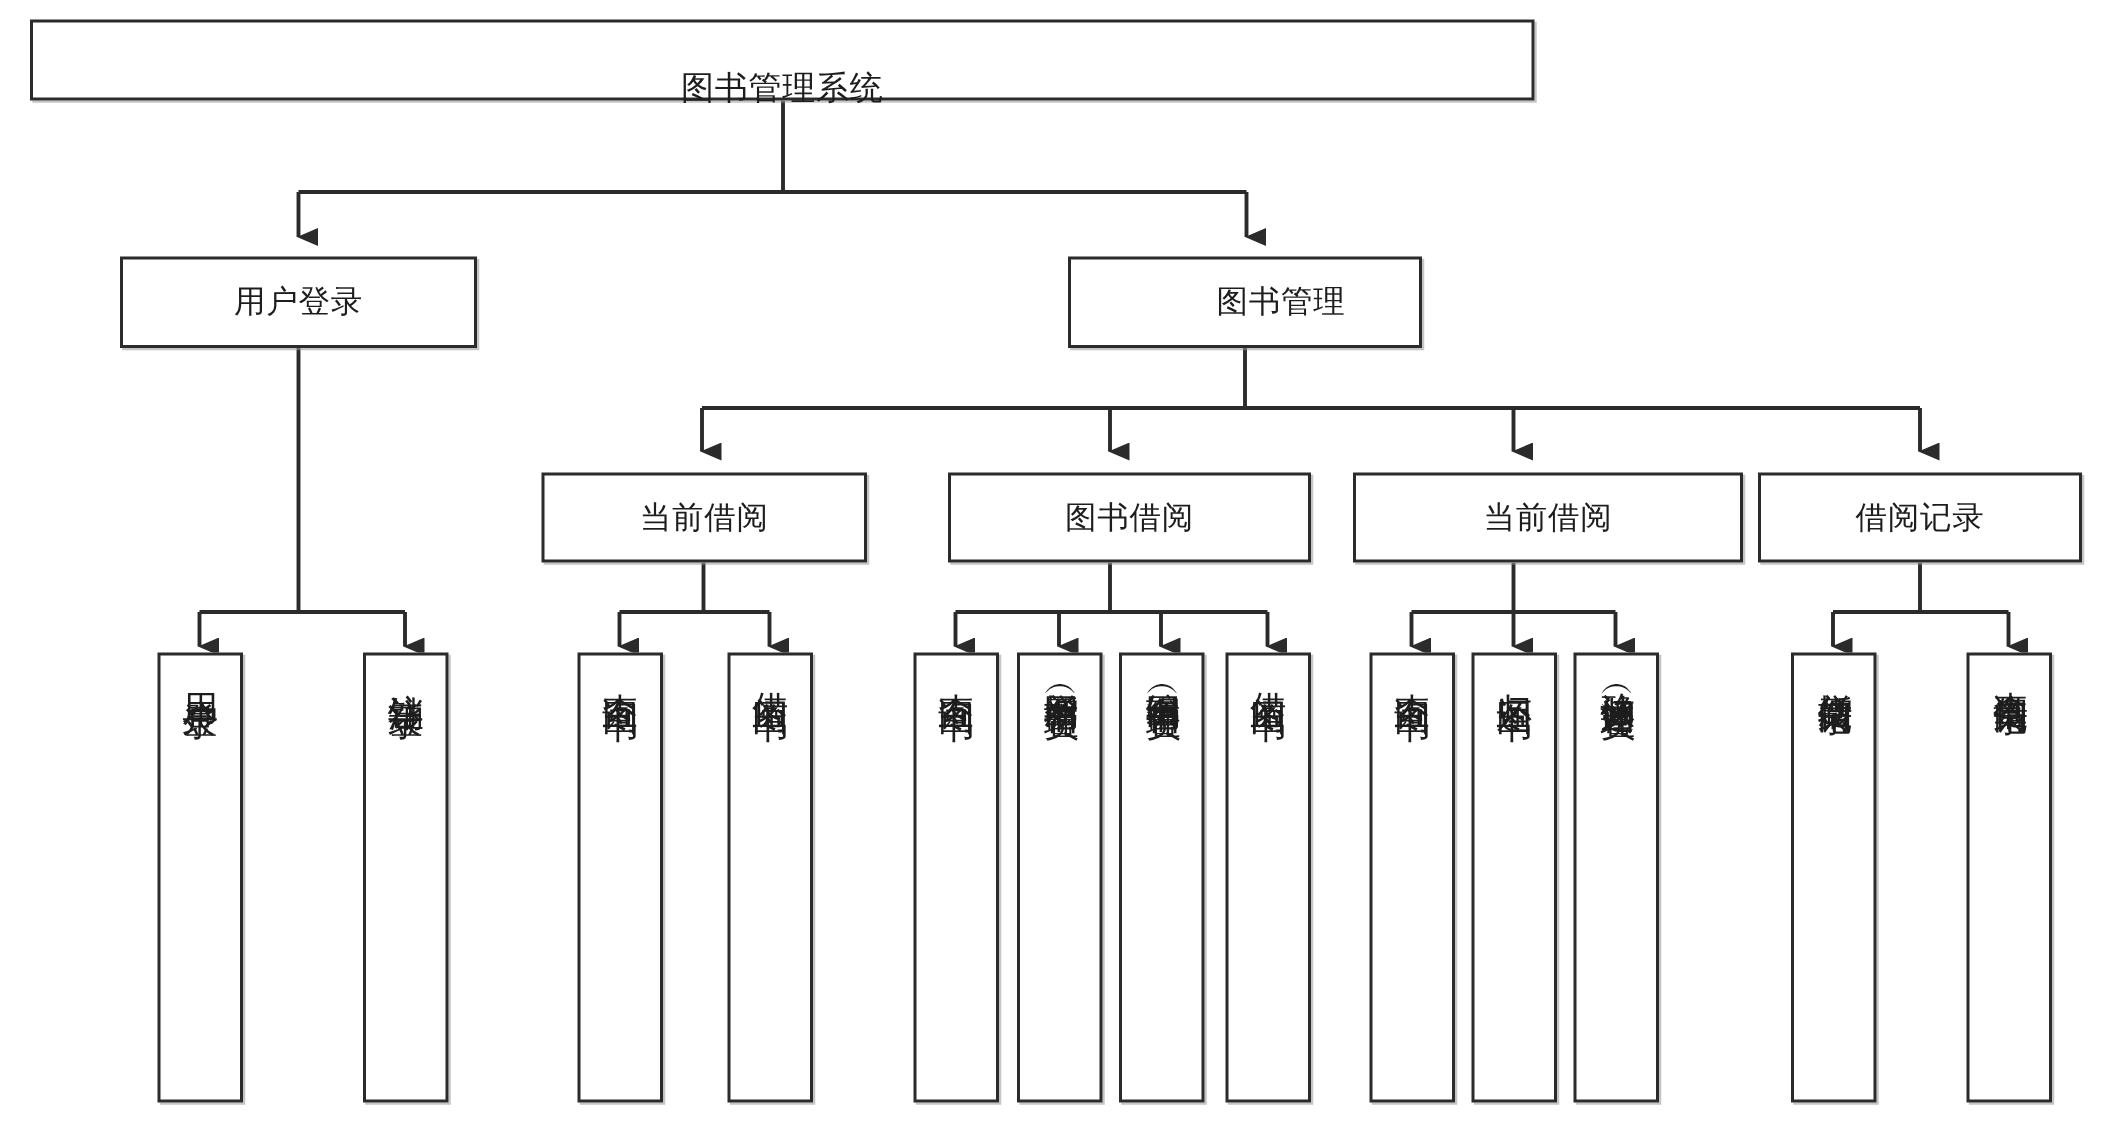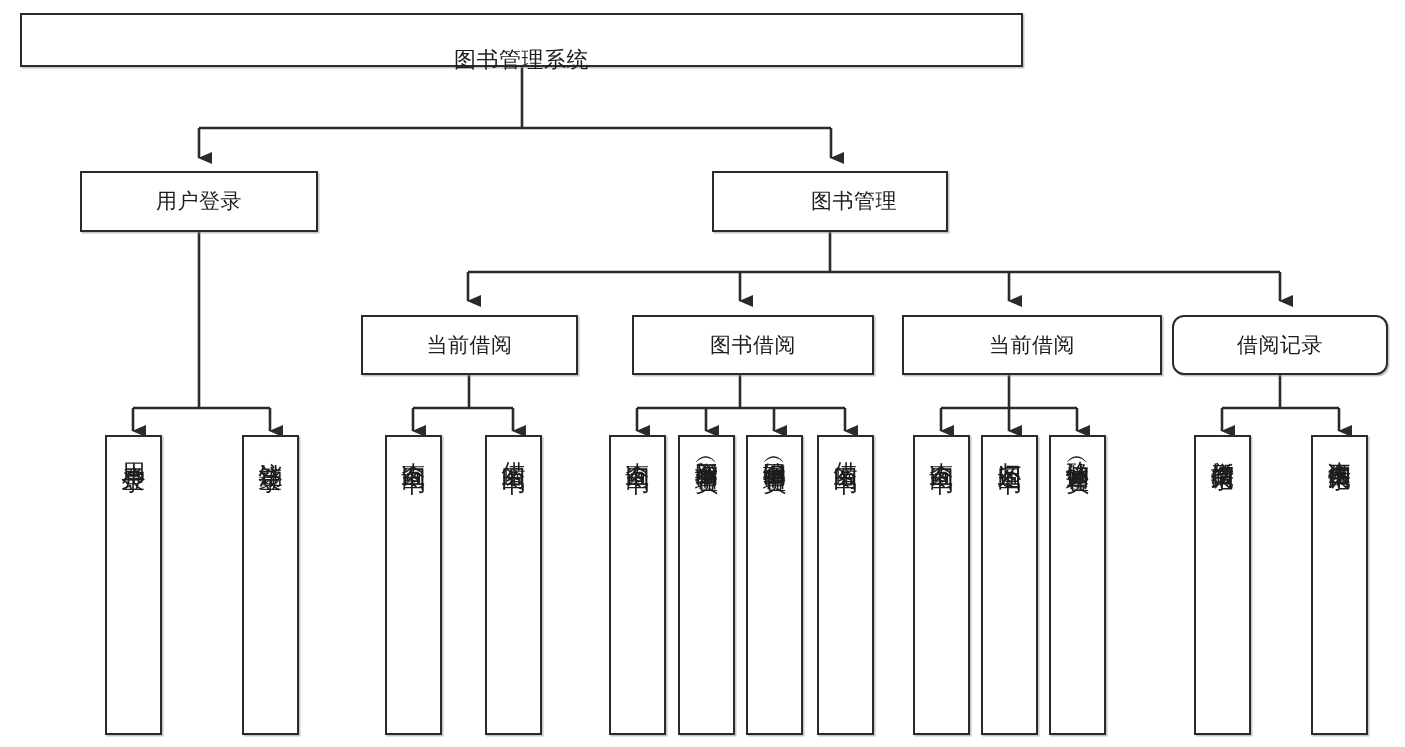--- a/index.html
+++ b/index.html
@@ -154,21 +154,21 @@
   </div>
 
   <div class="node horizontal" style="left:632px; top:315px; width:242px; height:60px;">
     <span class="node-label">图书借阅</span>
   </div>
 
   <div class="node horizontal" style="left:902px; top:315px; width:260px; height:60px;">
     <span class="node-label">当前借阅</span>
   </div>
 
-  <div class="node horizontal" style="left:1172px; top:315px; width:216px; height:60px;border-radius:12px;">
+  <div class="node horizontal" style="left:1172px; top:315px; width:216px; height:60px;">
     <span class="node-label">借阅记录</span>
   </div>
 
   <div class="node vertical" style="left:105px; top:435px; width:57px; height:300px;">
     <span class="node-label">用户登录</span>
   </div>
 
   <div class="node vertical" style="left:242px; top:435px; width:57px; height:300px;">
     <span class="node-label">注销登录</span>
   </div>

